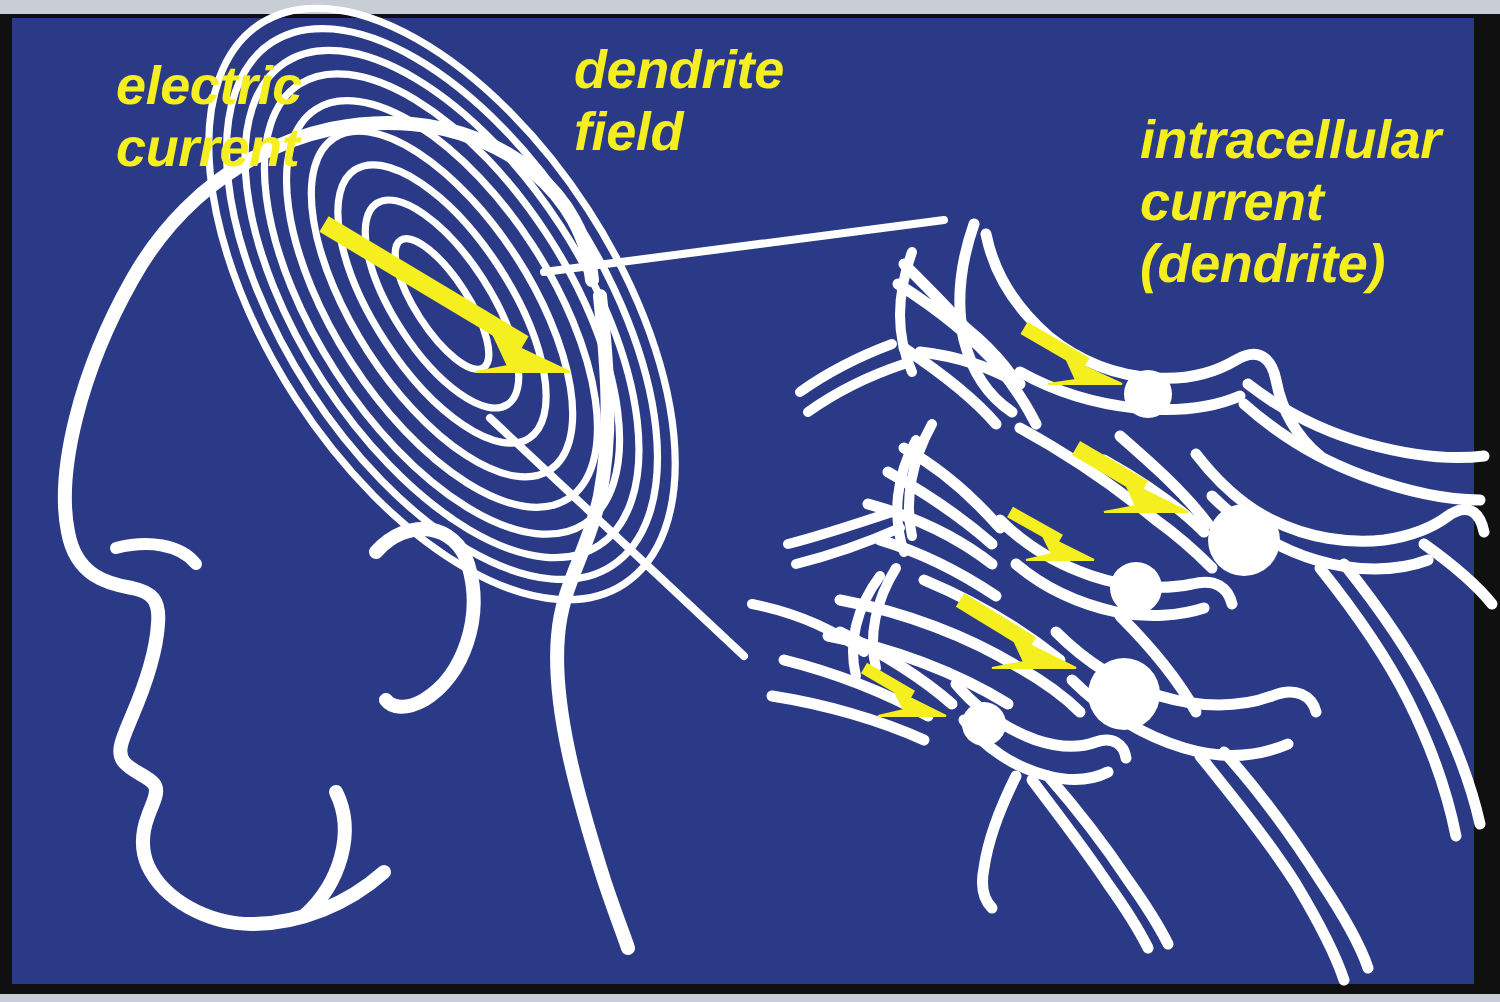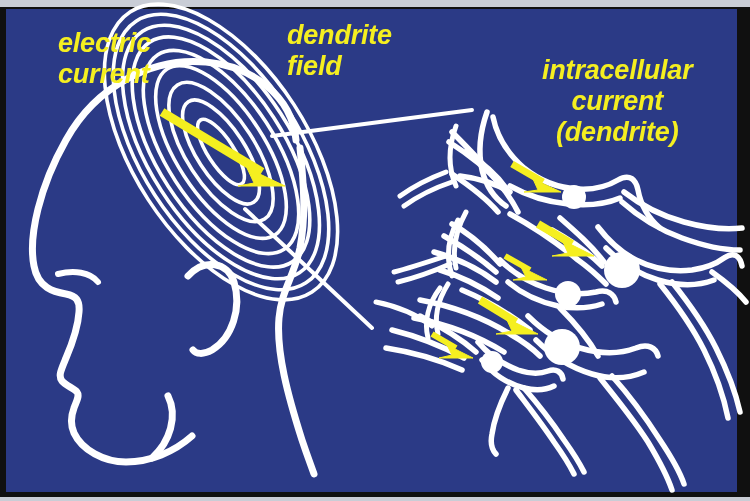--- a/index.html
+++ b/index.html
@@ -29,21 +29,21 @@
     font-family: "Liberation Sans", sans-serif;
     font-weight: bold;
     font-size: 27px;
     line-height: 31px;
     letter-spacing: -0.2px;
     white-space: pre;
     user-select: none;
   }
   #label-electric-current { left: 58px; top: 28px; }
   #label-magnetic-field   { left: 287px; top: 20px; }
-  #label-intracellular    { left: 542px; top: 55px; text-align: center; }
+  #label-intracellular    { left: 570px; top: 55px; }
 </style>
 </head>
 <body>
 
 <div id="figure">
 
   <svg width="750" height="501" viewBox="0 0 750 501">
 
     <rect x="0" y="0" width="750" height="501" fill="#c9cdd6"></rect>
     <rect x="0" y="7" width="750" height="490" fill="#101010"></rect>

